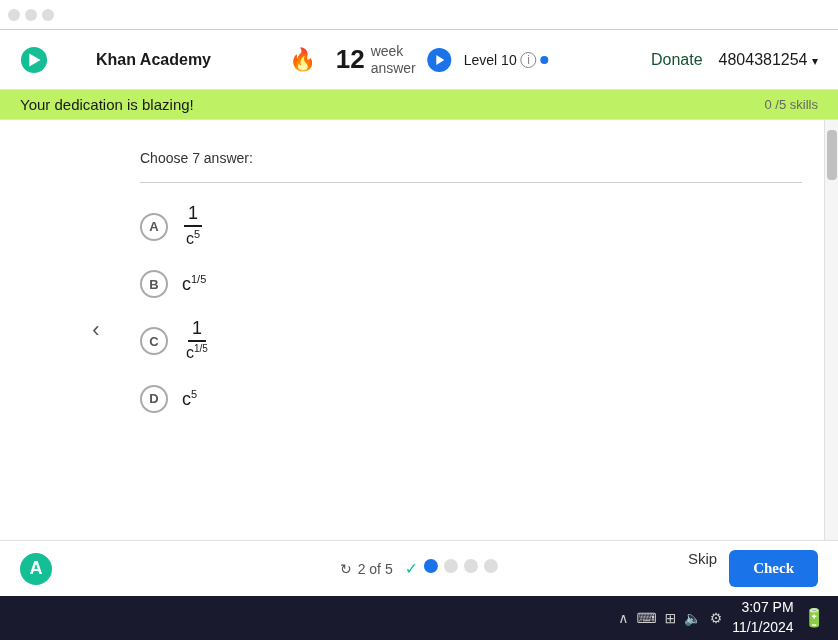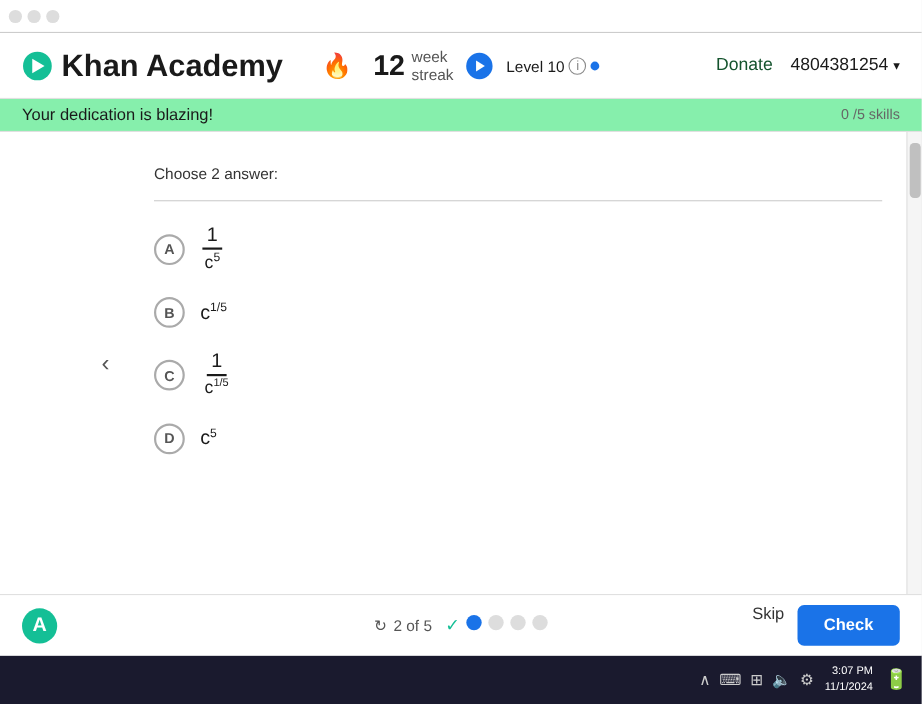--- a/index.html
+++ b/index.html
@@ -41,23 +41,24 @@
     .logo-area {
       display: flex;
       align-items: center;
       gap: 8px;
     }
     .logo-icon {
       width: 28px;
       height: 28px;
     }
     .logo-text {
-      font-size: 28px;
+      font-size: 16px;
       font-weight: bold;
       color: #1a1a1a;
+      margin-left: 40px;
     }
     .nav-center {
       position: absolute;
       left: 50%;
       transform: translateX(-50%);
       display: flex;
       align-items: center;
       gap: 12px;
     }
     .streak-area {
@@ -126,24 +127,25 @@
     }
     .user-code {
       font-size: 16px;
       color: #1a1a1a;
       font-weight: 500;
       cursor: pointer;
     }
 
     
     .sub-header {
-      background: #86efac;
+      background: #bef264;
       padding: 6px 20px;
       border-bottom: 1px solid #e0e0e0;
       display: flex;
+      align-items: center;
       justify-content: space-between;
     }
     .dedication-text {
       font-size: 15px;
       color: #1a1a1a;
     }
     .progress-text {
       font-size: 13px;
       color: #666;
     }
@@ -336,20 +338,21 @@
     }
     .check-btn {
       background: #1a73e8;
       color: white;
       border: none;
       border-radius: 6px;
       padding: 10px 24px;
       font-size: 15px;
       font-weight: bold;
       cursor: pointer;
+      font-family: Liberation Serif, serif;
     }
 
     
     .taskbar {
       background: #1a1a2e;
       height: 44px;
       display: flex;
       align-items: center;
       justify-content: flex-end;
       padding: 0 12px;
@@ -358,21 +361,21 @@
     .taskbar-icons {
       display: flex;
       align-items: center;
       gap: 8px;
     }
     .taskbar-icon {
       color: #ccc;
       font-size: 14px;
     }
     .taskbar-time {
-      font-size: 10px;
+      font-size: 14px;
       color: #fff;
       text-align: right;
       line-height: 1.4;
     }
     .taskbar-battery {
       font-size: 18px;
       color: #ccc;
     }
 
     .info-icon {
@@ -429,21 +432,21 @@
     </svg>
     <span class="logo-text">Khan Academy</span>
   </div>
 
   <div class="nav-center">
     <div class="streak-area">
       <span class="flame-icon">🔥</span>
       <span class="streak-number">12</span>
       <div style="display:flex; flex-direction:column; line-height:1.1;">
         <span class="streak-label">week</span>
-        <span class="streak-label">streak</span>
+        <span class="streak-label">answer</span>
       </div>
     </div>
     <div class="play-btn"></div>
     <div class="level-area">
       <span>Level 10</span>
       <span class="info-icon">i</span>
       <div class="level-dot"></div>
     </div>
   </div>
 
@@ -462,21 +465,21 @@
 </div>
 
 <div class="page-wrapper" style="position:relative;">
   <div class="main-content" style="padding-right: 30px;">
 
     <div class="left-nav-arrow" style="position:absolute; left:80px; top:50%; transform:translateY(-50%);">
       ‹
     </div>
 
 
-    <p class="choose-text">Choose 2 answer:</p>
+    <p class="choose-text">Choose 7 answer:</p>
 
     <hr class="divider">
 
     <ul class="options-list">
 
       <li class="option-item">
         <div class="option-circle">A</div>
         <div class="option-content">
           <span class="fraction">
             <span class="frac-num">1</span>

